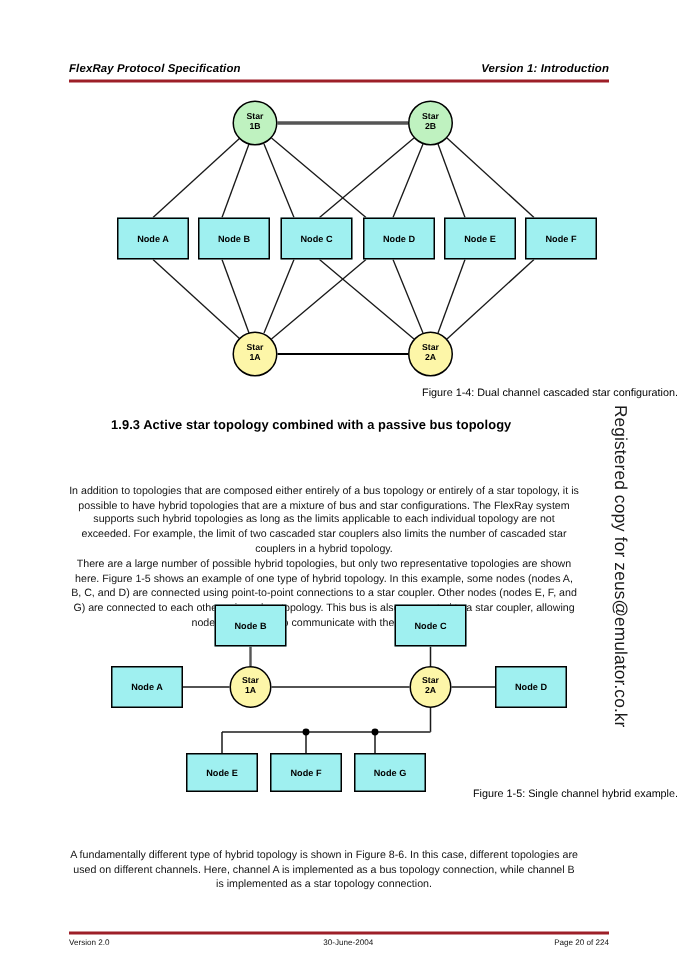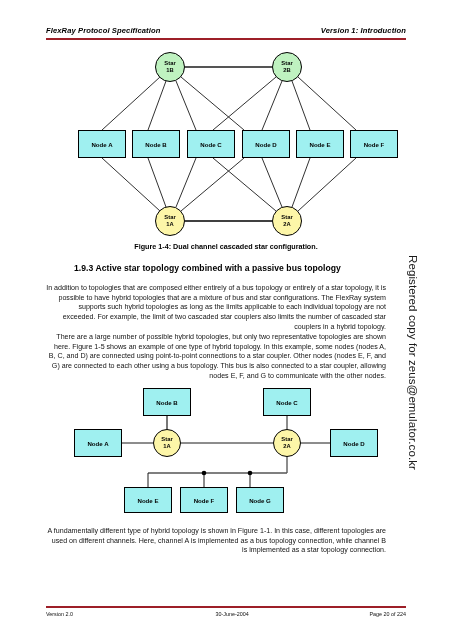--- a/index.html
+++ b/index.html
@@ -11,21 +11,21 @@
   body {
     width: 452px;
     height: 640px;
     overflow: hidden;
     font-family: "Liberation Sans", sans-serif;
     color: #000000;
     position: relative;
   }
   .page {
     position: absolute;
-    left: 0; top: 0;
+    left: 0; top: 15px;
     width: 452px;
     height: 572px;
   }
 
   
   .header {
     position: absolute;
     left: 46px;
     top: 26px;
     width: 360px;
@@ -90,29 +90,30 @@
     letter-spacing: 0.05px;
     margin-left: 28px;
   }
   .para {
     position: absolute;
     left: 46px;
     width: 340px;
     font-size: 7.1px;
     line-height: 9.7px;
     color: #131313;
-    text-align: right;
+    text-align: center;
+    margin-top: 24px;
   }
   .caption {
     position: absolute;
     width: 452px;
     left: 0;
-    text-align: center;
+    text-align: right;
     font-size: 7.2px;
-    font-weight: bold;
+    font-weight: normal;
   }
 
   
   .diagram {
     position: absolute;
     left: 0;
   }
   .node-box {
     position: absolute;
     background: #9ff0f0;
@@ -295,22 +296,23 @@
       <span>Node E</span>
     </div>
     <div class="node-box" style="left:180px; top:99px; width:48px; height:26px;">
       <span>Node F</span>
     </div>
     <div class="node-box" style="left:236px; top:99px; width:48px; height:26px;">
       <span>Node G</span>
     </div>
   </div>
 
-
-  <div class="para" style="top:527px;">A fundamentally different type of hybrid topology is shown in Figure 1-1. In this case, different topologies are used on different channels. Here, channel A is implemented as a bus topology connection, while channel B is implemented as a star topology connection.</div>
+  <div class="caption" style="top:509px;">Figure 1-5: Single channel hybrid example.</div>
+
+  <div class="para" style="top:527px;">A fundamentally different type of hybrid topology is shown in Figure 8-6. In this case, different topologies are used on different channels. Here, channel A is implemented as a bus topology connection, while channel B is implemented as a star topology connection.</div>
 
   <div class="watermark">Registered copy for zeus@emulator.co.kr</div>
 
   <div class="footer-rule"></div>
   <div class="footer">
     <span>Version 2.0</span>
     <span class="mid">30-June-2004</span>
     <span>Page 20 of 224</span>
   </div>
 

